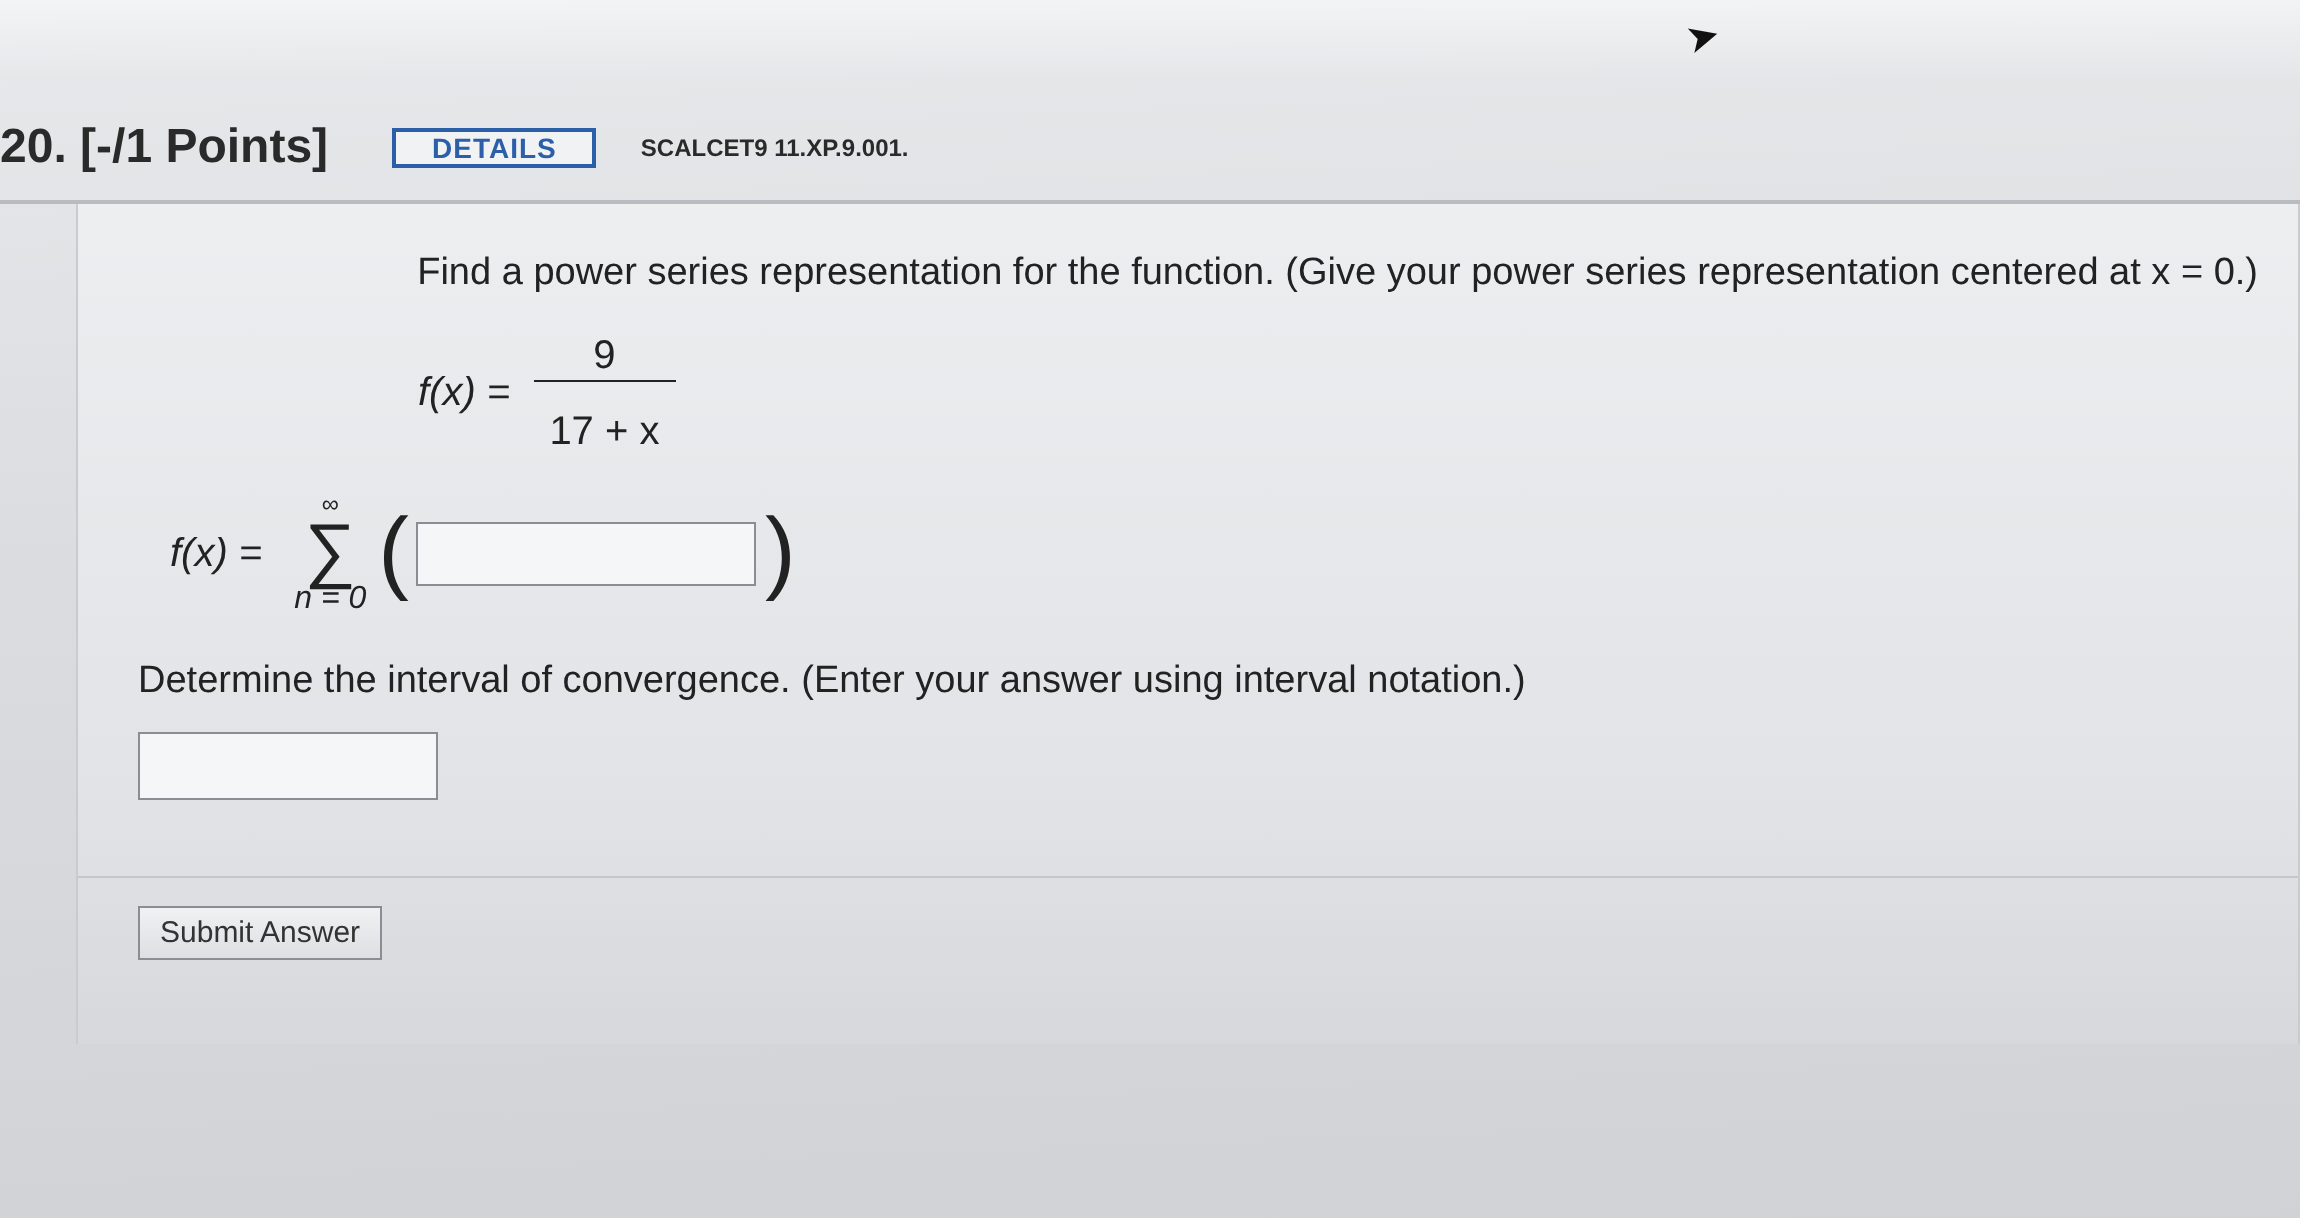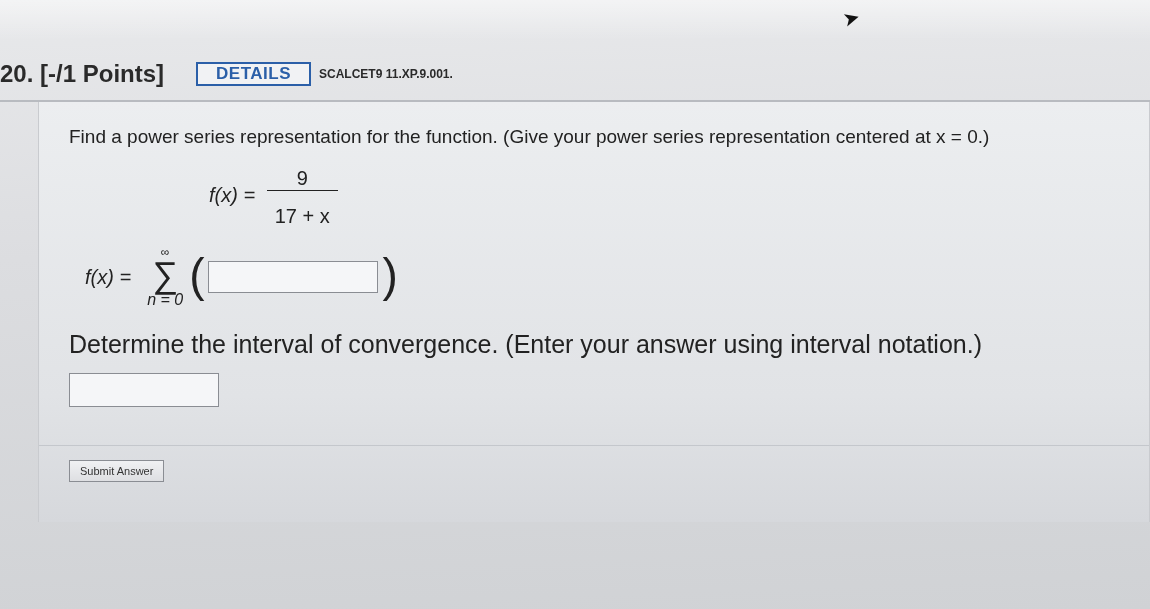--- a/index.html
+++ b/index.html
@@ -38,23 +38,23 @@
     font-weight: bold;
     font-size: 24px;
     color: #2a2a2a;
     margin-right: 32px;
   }
   .details-btn {
     border: 2px solid #2b5fa8;
     background: #f1f2f4;
     color: #2b5fa8;
     font-weight: bold;
-    font-size: 17px;
+    font-size: 14px;
     padding: 0 18px;
-    margin-right: 8px;
+    margin-right: 22px;
     cursor: pointer;
     letter-spacing: 0.5px;
   }
   .refid {
     font-weight: bold;
     font-size: 12px;
     color: #2a2a2a;
   }
   .content {
     background: linear-gradient(180deg, #eceef0 0%, #e1e3e6 70%, #d6d8dc 100%);
@@ -62,20 +62,21 @@
     border-left: 1px solid #c9cbcf;
     border-right: 1px solid #c9cbcf;
     padding: 24px 20px 10px 30px;
     min-height: 420px;
     position: relative;
   }
   .prompt {
     font-size: 19px;
     color: #222;
     margin-bottom: 18px;
+    text-align: right;
   }
   .formula-block {
     margin-left: 140px;
     margin-bottom: 18px;
     font-size: 20px;
     font-style: italic;
     color: #222;
   }
   .frac {
     display: inline-block;
@@ -120,21 +121,21 @@
   .answer-input {
     width: 170px;
     height: 32px;
     border: 1px solid #8a8d93;
     background: #f5f6f8;
     margin: 0 4px;
     font-size: 16px;
     padding: 2px 6px;
   }
   .sub-prompt {
-    font-size: 25px;
+    font-size: 19px;
     color: #222;
     margin-bottom: 14px;
   }
   .interval-input {
     width: 150px;
     height: 34px;
     border: 1px solid #8a8d93;
     background: #f5f6f8;
     margin-left: 0;
     margin-bottom: 38px;
@@ -143,21 +144,21 @@
     display:block;
   }
   .divider {
     border-top: 1px solid #c4c7cc;
     margin: 0 -20px 14px -30px;
   }
   .submit-btn {
     border: 1px solid #8a8d93;
     background: linear-gradient(180deg,#f0f1f3,#dedfe2);
     color: #333;
-    font-size: 11px;
+    font-size: 15px;
     padding: 4px 10px;
     cursor: pointer;
     margin-left: 0;
   }
   .cursor-arrow {
     position: absolute;
     top: 6px;
     right: 290px;
     font-size: 20px;
     color: #111;

